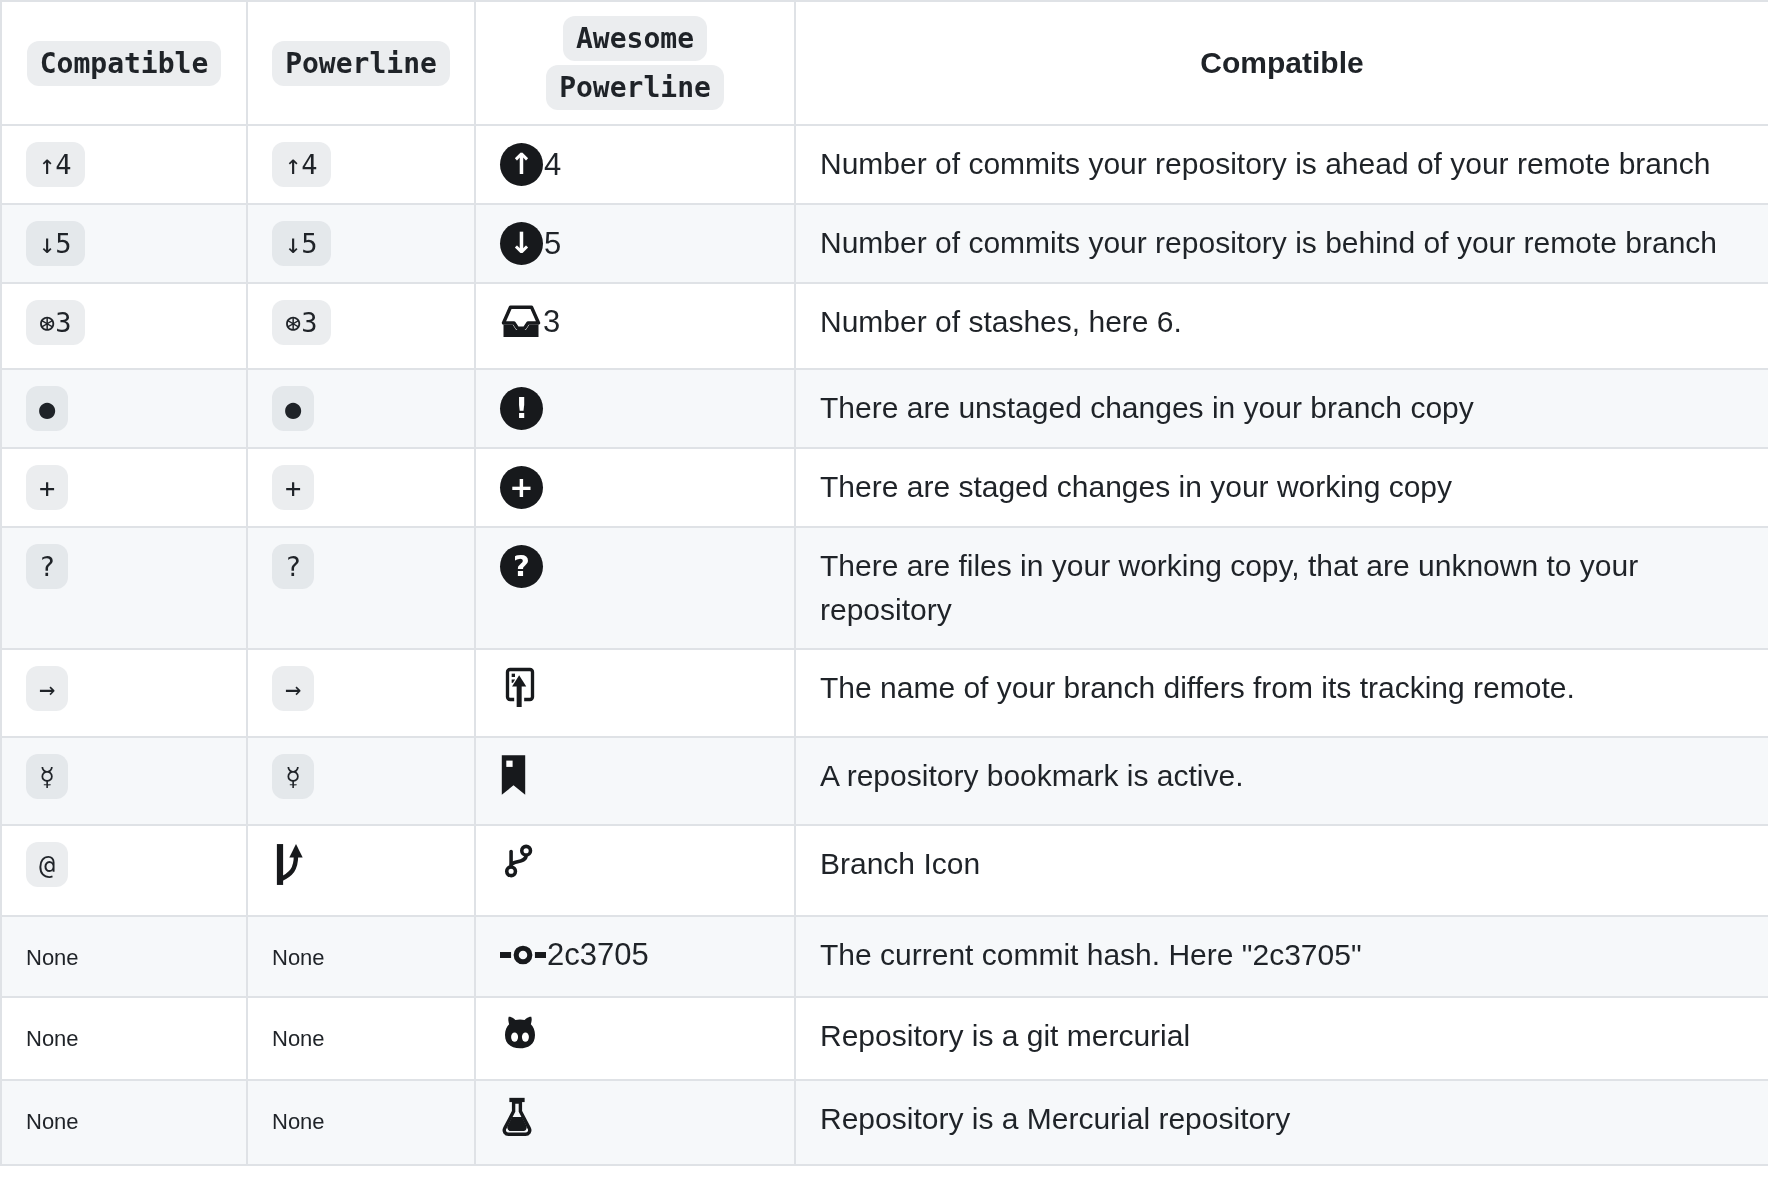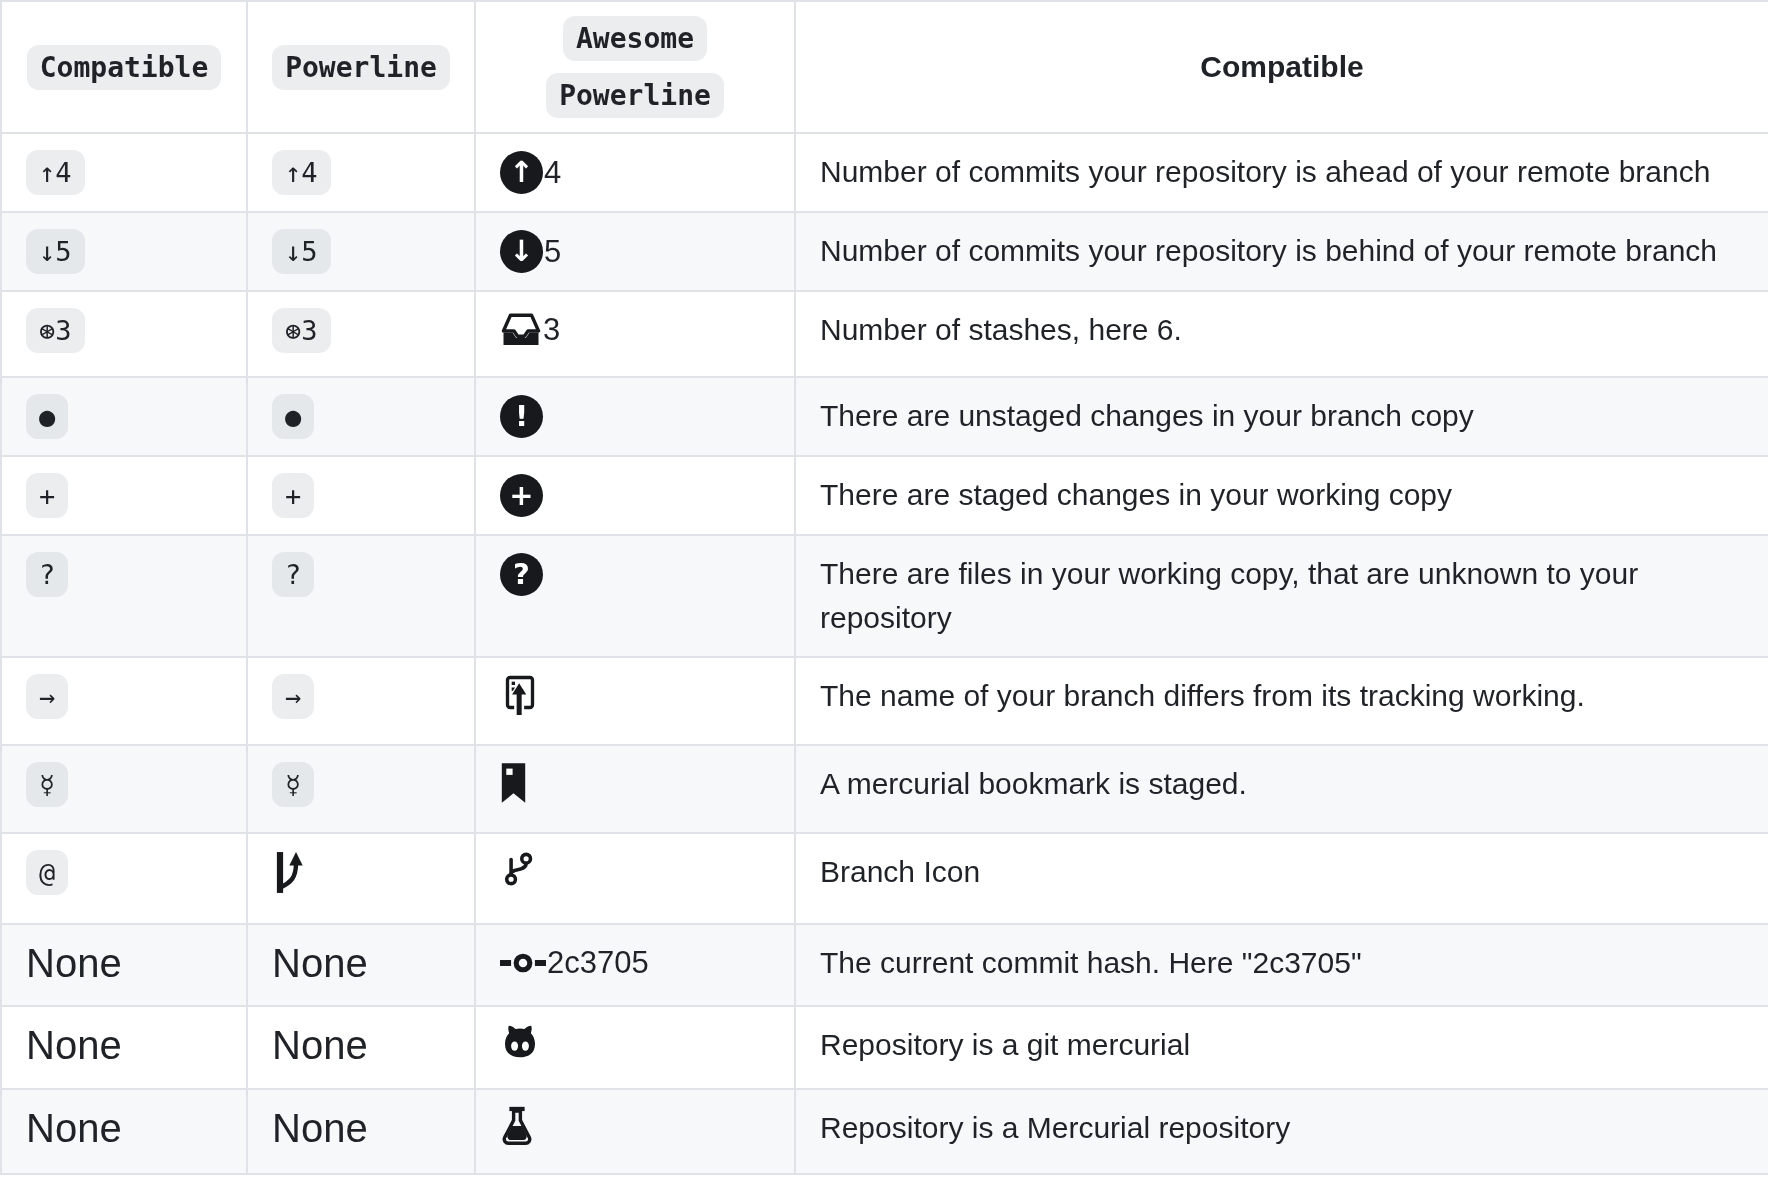--- a/index.html
+++ b/index.html
@@ -39,23 +39,23 @@
     padding: 6px 13px;
     border-radius: 12px;
     background: rgba(175,184,193,0.25);
     color: #1f2328;
     white-space: nowrap;
   }
   .hdr-chip {
     font-weight: 700;
     font-size: 28px;
   }
-  .hdr-stack { display: flex; flex-direction: column; align-items: center; gap: 12px; }
-
-  .plain-text { font-size: 40px; }
+  .hdr-stack { display: flex; flex-direction: column; align-items: center; gap: 4px; }
+
+  .plain-text { font-size: 22px; }
 
   
   .awesome-wrap { display: inline-flex; align-items: center; }
   .awesome-num { font-size: 31px; margin-left: 1px; }
 
   .circle-icon {
     width: 43px; height: 43px;
     border-radius: 50%;
     background: #17191c;
     color: #ffffff;
@@ -181,37 +181,37 @@
               <rect x="14" y="9" width="4" height="4" fill="#17191c"></rect>
               <rect x="14" y="16" width="4" height="4" fill="#17191c"></rect>
               <path d="M23 50 V20" stroke="#ffffff" stroke-width="12"></path>
               <path d="M23 8 L12 26 H34 Z" fill="#ffffff"></path>
               <path d="M23 49 V21" stroke="#17191c" stroke-width="6"></path>
               <path d="M23 11 L14.5 24.5 H31.5 Z" fill="#17191c"></path>
             </svg>
           </span>
         </span>
       </td>
-      <td><span>The name of your branch differs from its tracking working.</span></td>
+      <td><span>The name of your branch differs from its tracking remote.</span></td>
     </tr>
 
     <tr>
       <td><span class="chip">☿</span></td>
       <td><span class="chip">☿</span></td>
       <td>
         <span class="awesome-wrap">
           <span class="svg-icon">
             <svg viewBox="0 0 30 46" width="27" height="42" aria-hidden="true">
               <path d="M2 1 H28 V45 L15 34.5 L2 45 Z" fill="#17191c"></path>
               <rect x="7" y="7" width="7" height="7" fill="#ffffff"></rect>
             </svg>
           </span>
         </span>
       </td>
-      <td><span>A mercurial bookmark is staged.</span></td>
+      <td><span>A repository bookmark is active.</span></td>
     </tr>
 
     <tr>
       <td><span class="chip">@</span></td>
       <td>
         <span class="glyph-cell svg-icon">
           <svg viewBox="0 0 36 50" width="32" height="45" aria-hidden="true">
             <path d="M9 2 V48" stroke="#17191c" stroke-width="7"></path>
             <path d="M9 42 C22 36 27 30 27 15" stroke="#17191c" stroke-width="5" fill="none"></path>
             <path d="M27 2 L19.5 17 H34.5 Z" fill="#17191c"></path>

